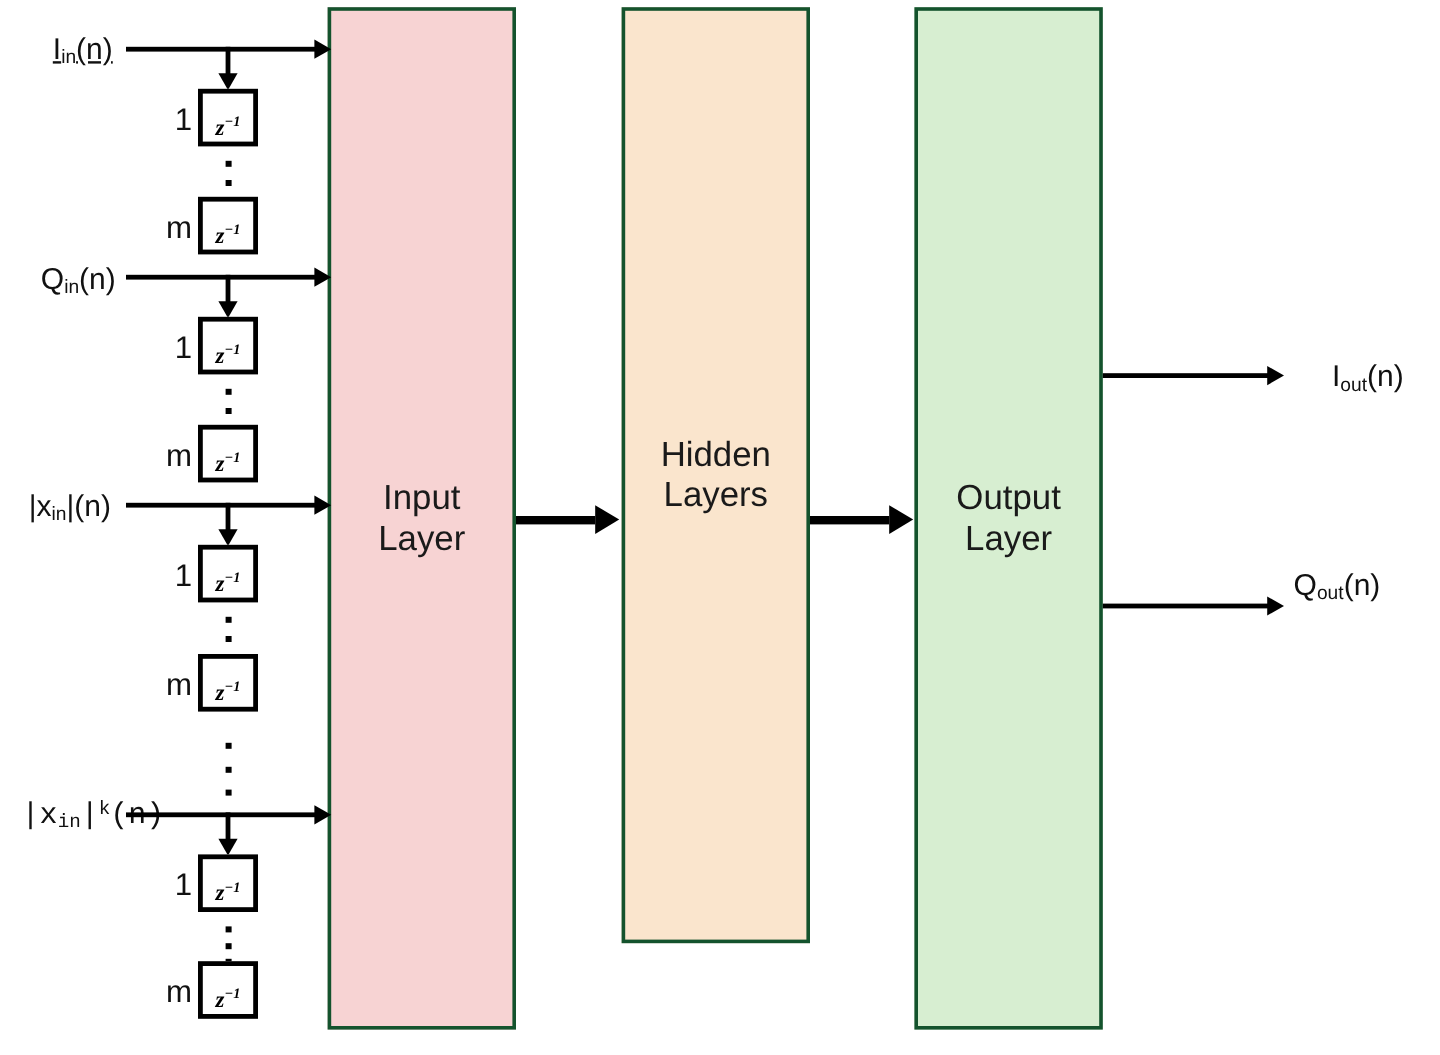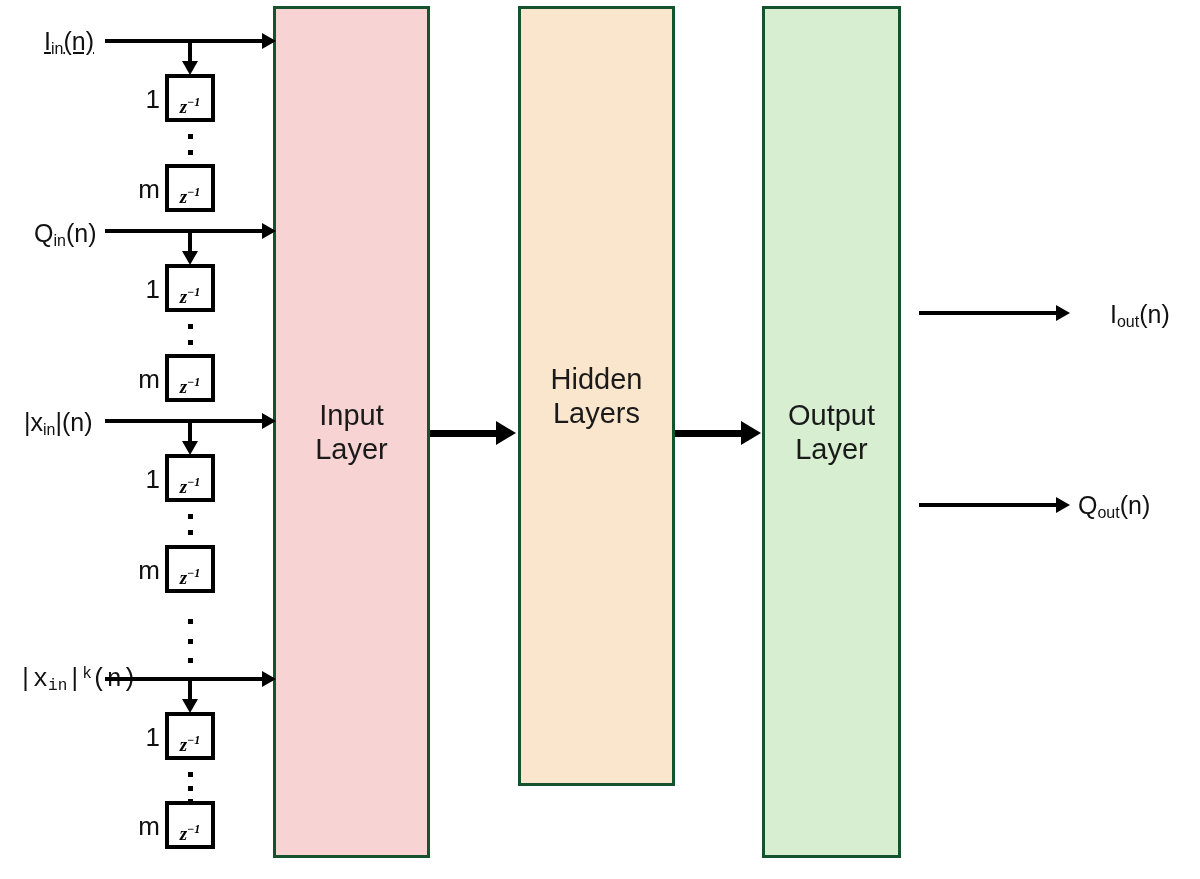--- a/index.html
+++ b/index.html
@@ -153,21 +153,21 @@
   <div class="layer-block" style="left:273px; top:6px; width:157px; height:852px; background:#f7d3d3;">
     <span class="layer-label">Input
 Layer</span>
   </div>
 
   <div class="layer-block" style="left:518px; top:6px; width:157px; height:780px; background:#fae5cd;">
     <span class="layer-label">Hidden
 Layers</span>
   </div>
 
-  <div class="layer-block" style="left:762px; top:6px; width:139px; height:852px; background:#d7eed1;">
+  <div class="layer-block" style="left:762px; top:6px; width:157px; height:852px; background:#d7eed1;">
     <span class="layer-label">Output
 Layer</span>
   </div>
 
   <div class="hline-thick" style="left:430px; top:430px; width:66px;"></div>
   <div class="arrow-right-thick" style="left:496px; top:421px;"></div>
 
   <div class="hline-thick" style="left:675px; top:430px; width:66px;"></div>
   <div class="arrow-right-thick" style="left:741px; top:421px;"></div>
 
@@ -274,17 +274,17 @@
   </div>
 
   <div class="hline" style="left:919px; top:311px; width:140px;"></div>
   <div class="arrow-right" style="left:1056px; top:305px;"></div>
   <div class="sig-label" style="left:1110px; top:300px;">
     <span>I</span><sub>out</sub><span>(n)</span>
   </div>
 
   <div class="hline" style="left:919px; top:503px; width:140px;"></div>
   <div class="arrow-right" style="left:1056px; top:497px;"></div>
-  <div class="sig-label" style="left:1078px; top:491px;">
+  <div class="sig-label" style="left:1078px; top:474px;">
     <span>Q</span><sub>out</sub><span>(n)</span>
   </div>
 
 </div>
 
 </body></html>

